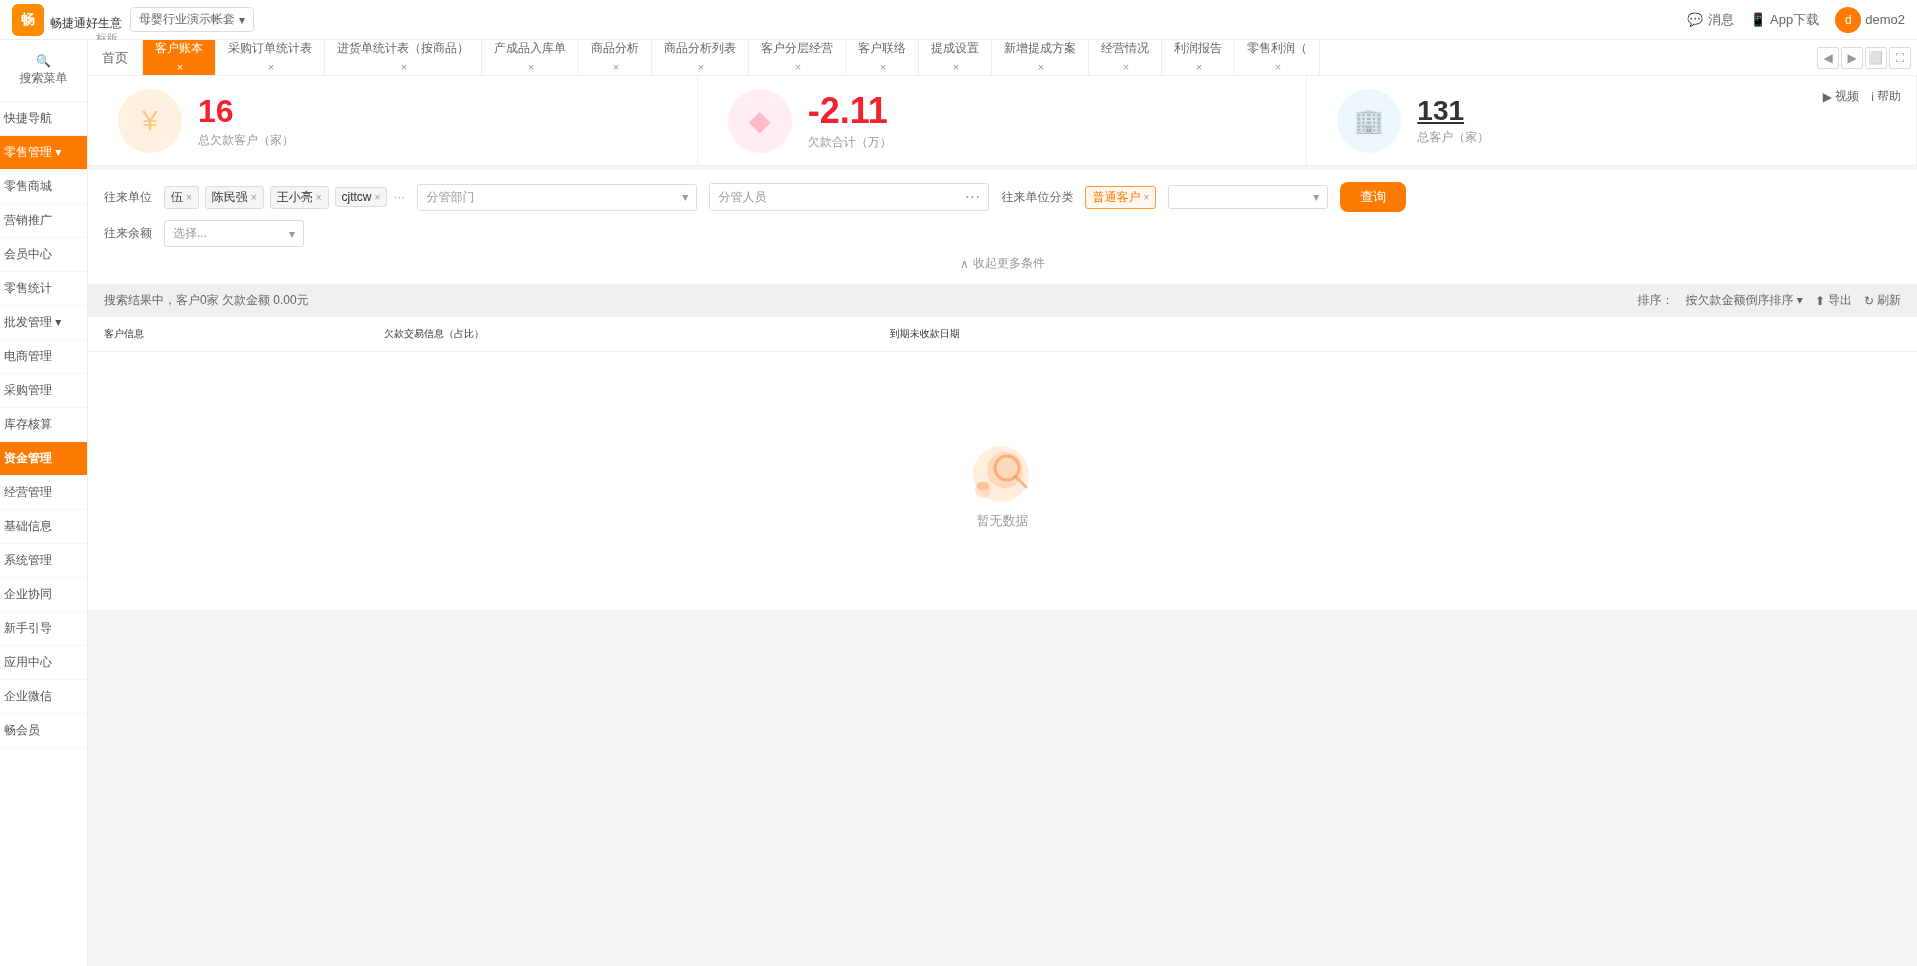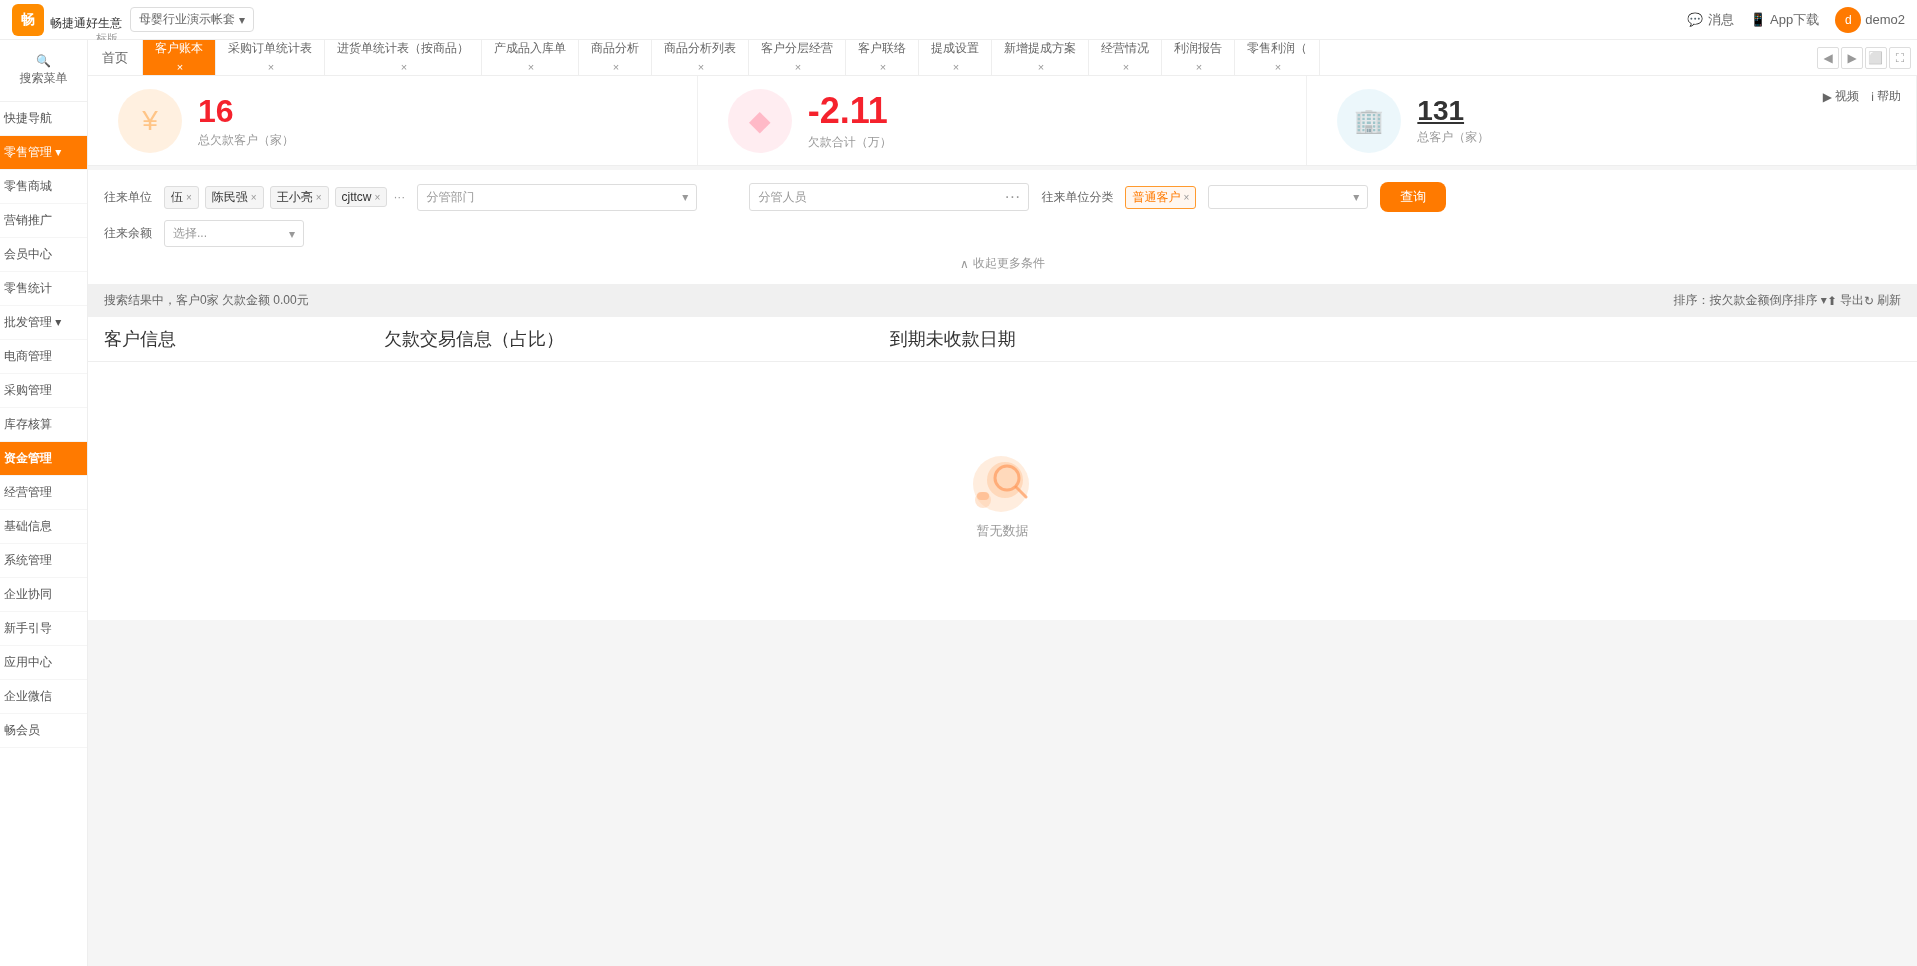--- a/index.html
+++ b/index.html
@@ -57,35 +57,35 @@
     
     .filter-area { background: #fff; margin-top: 4px; padding: 12px 16px; }
     .filter-row { display: flex; align-items: center; gap: 12px; margin-bottom: 8px; flex-wrap: wrap; }
     .filter-label { font-size: 12px; color: #666; white-space: nowrap; }
     .filter-tags { display: flex; align-items: center; gap: 6px; flex-wrap: wrap; }
     .filter-tag { display: flex; align-items: center; gap: 3px; background: #f5f5f5; border: 1px solid #ddd; border-radius: 3px; padding: 2px 6px; font-size: 12px; }
     .filter-tag-close { cursor: pointer; color: #999; font-size: 10px; }
     .filter-more { color: #999; cursor: pointer; font-size: 12px; }
     .filter-select { display: flex; align-items: center; gap: 4px; border: 1px solid #ddd; border-radius: 3px; padding: 4px 8px; font-size: 12px; color: #999; min-width: 120px; cursor: pointer; background: #fff; }
     .filter-select-lg { min-width: 280px; }
-    .filter-select-personnel { min-width: 280px; margin-left: 40px; }
+    .filter-select-personnel { min-width: 280px; }
     .filter-select-dots { color: #999; font-size: 16px; cursor: pointer; }
     .filter-tag-selected { background: #fff7f0; border-color: #ff9a2e; color: #ff7a00; }
     .collapse-btn { display: flex; align-items: center; gap: 4px; color: #999; cursor: pointer; font-size: 12px; justify-content: center; margin-top: 4px; }
 
     
     .result-bar { background: #f0f0f0; padding: 8px 16px; font-size: 12px; color: #666; display: flex; align-items: center; justify-content: space-between; }
-    .result-actions { display: flex; align-items: flex-end; }
+    .result-actions { display: flex; align-items: flex-end; gap: 12px; }
     .result-action-item { display: flex; align-items: center; gap: 3px; cursor: pointer; color: #666; font-size: 12px; }
     .sort-label { color: #666; }
 
     
     .data-table { background: #fff; margin: 0; }
     .table-header { display: grid; grid-template-columns: 280px 1fr 1fr 1fr; border-bottom: 1px solid #eee; padding: 10px 16px; background: #fff; }
-    .table-header-cell { font-size: 18px; color: #333; font-weight: normal; }
+    .table-header-cell { font-size: 10px; color: #333; font-weight: normal; }
     .table-empty { display: flex; flex-direction: column; align-items: center; justify-content: center; padding: 80px 0; color: #999; font-size: 13px; }
     
     .empty-img { width: 80px; height: 80px; position: relative; }
 
     
     .query-btn { background: #ff7a00; color: white; border: none; border-radius: 8px; padding: 6px 20px; font-size: 13px; cursor: pointer; }
 
     
     ::-webkit-scrollbar { width: 4px; height: 4px; }
     ::-webkit-scrollbar-thumb { background: #ccc; border-radius: 2px; }

